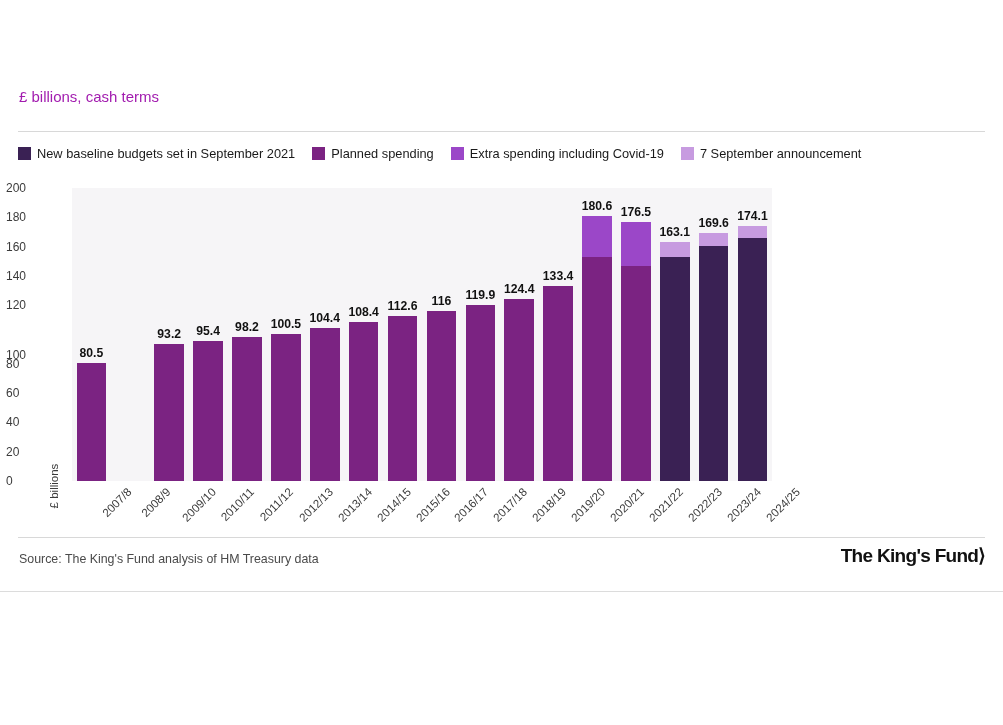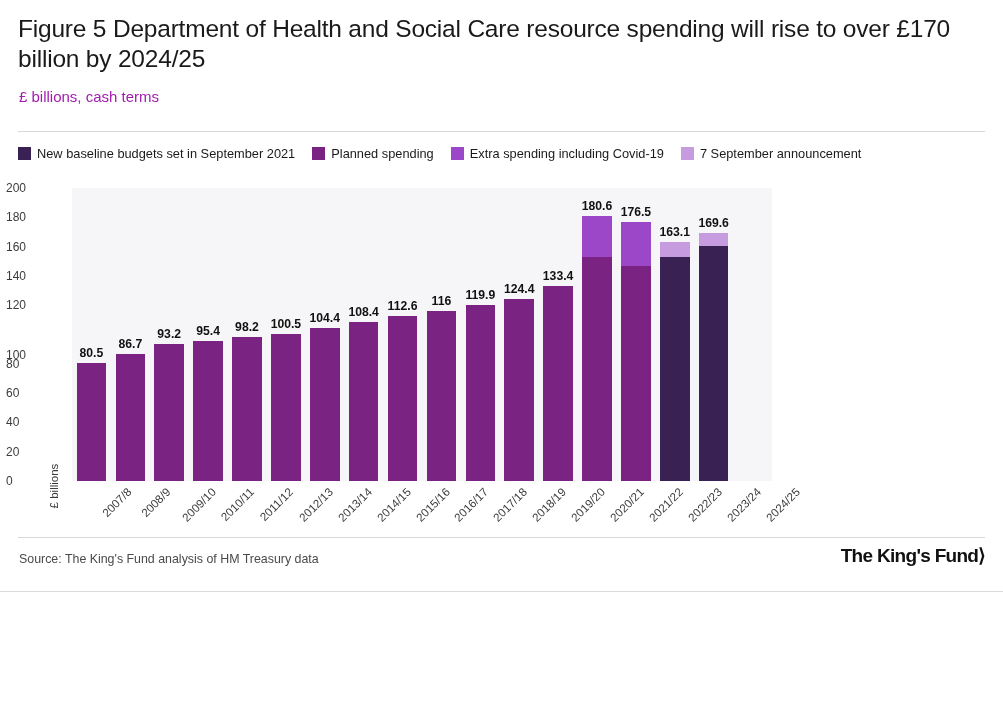--- a/index.html
+++ b/index.html
@@ -199,21 +199,20 @@
     height: 1px;
     background: #dcdcdc;
   }
 </style>
 </head>
 <body>
 
 <div id="root">
   <div class="figure-wrap">
 
-    <div class="title">Figure 5 Department of Health and Social Care resource spending will rise to over £170 billion by 2024/25</div>
     <div class="subtitle">£ billions, cash terms</div>
     <div class="hdr-rule"></div>
 
     <div class="legend" id="legend">
         <div class="legend-item">
           <span class="legend-swatch" style="background: rgb(58, 33, 84);"></span>
           <span class="legend-label">New baseline budgets set in September 2021</span>
         </div>
         <div class="legend-item">
           <span class="legend-swatch" style="background: rgb(123, 35, 130);"></span>
@@ -243,24 +242,20 @@
           <div class="ytick" style="top: 58.6px;">160</div>
           <div class="ytick" style="top: 29.3px;">180</div>
           <div class="ytick" style="top: 0px;">200</div>
         </div>
       <div class="plot-area">
         <div class="bars" id="bars">
             <div class="bar-group" style="left: 4.66667px; width: 29.5556px; text-decoration: underline;">
               <div class="seg" style="height: 117.933px; background: rgb(123, 35, 130);"></div>
               <span class="bar-label">80.5</span>
             </div>
-            <div class="bar-group" style="left: 43.5556px; width: 29.5556px;">
-              <div class="seg" style="height: 127.016px; background: rgb(123, 35, 130);"></div>
-              <span class="bar-label">86.7</span>
-            </div>
             <div class="bar-group" style="left: 82.4444px; width: 29.5556px;">
               <div class="seg" style="height: 136.538px; background: rgb(123, 35, 130);"></div>
               <span class="bar-label">93.2</span>
             </div>
             <div class="bar-group" style="left: 121.333px; width: 29.5556px;">
               <div class="seg" style="height: 139.761px; background: rgb(123, 35, 130);"></div>
               <span class="bar-label">95.4</span>
             </div>
             <div class="bar-group" style="left: 160.222px; width: 29.5556px; margin-top: 16px;">
               <div class="seg" style="height: 143.863px; background: rgb(123, 35, 130);"></div>
@@ -310,20 +305,25 @@
             </div>
             <div class="bar-group" style="left: 588px; width: 29.5556px;">
               <div class="seg" style="height: 14.65px; background: rgb(199, 155, 224);"></div>
               <div class="seg" style="height: 224.291px; background: rgb(58, 33, 84);"></div>
               <span class="bar-label">163.1</span>
             </div>
             <div class="bar-group" style="left: 626.889px; width: 29.5556px;">
               <div class="seg" style="height: 13.185px; background: rgb(199, 155, 224);"></div>
               <div class="seg" style="height: 235.279px; background: rgb(58, 33, 84);"></div>
               <span class="bar-label">169.6</span>
+            </div>
+            <div class="bar-group" style="left: 665.778px; width: 29.5556px;">
+              <div class="seg" style="height: 12.4525px; background: rgb(199, 155, 224);"></div>
+              <div class="seg" style="height: 242.604px; background: rgb(58, 33, 84);"></div>
+              <span class="bar-label">174.1</span>
             </div>
           </div>
       </div>
       <div class="xlabels" id="xlabels">
           <div class="xlabel" style="left: 17.4444px;">2007/8</div>
           <div class="xlabel" style="left: 56.3333px;">2008/9</div>
           <div class="xlabel" style="left: 95.2222px;">2009/10</div>
           <div class="xlabel" style="left: 134.111px;">2010/11</div>
           <div class="xlabel" style="left: 173px;">2011/12</div>
           <div class="xlabel" style="left: 211.889px;">2012/13</div>

